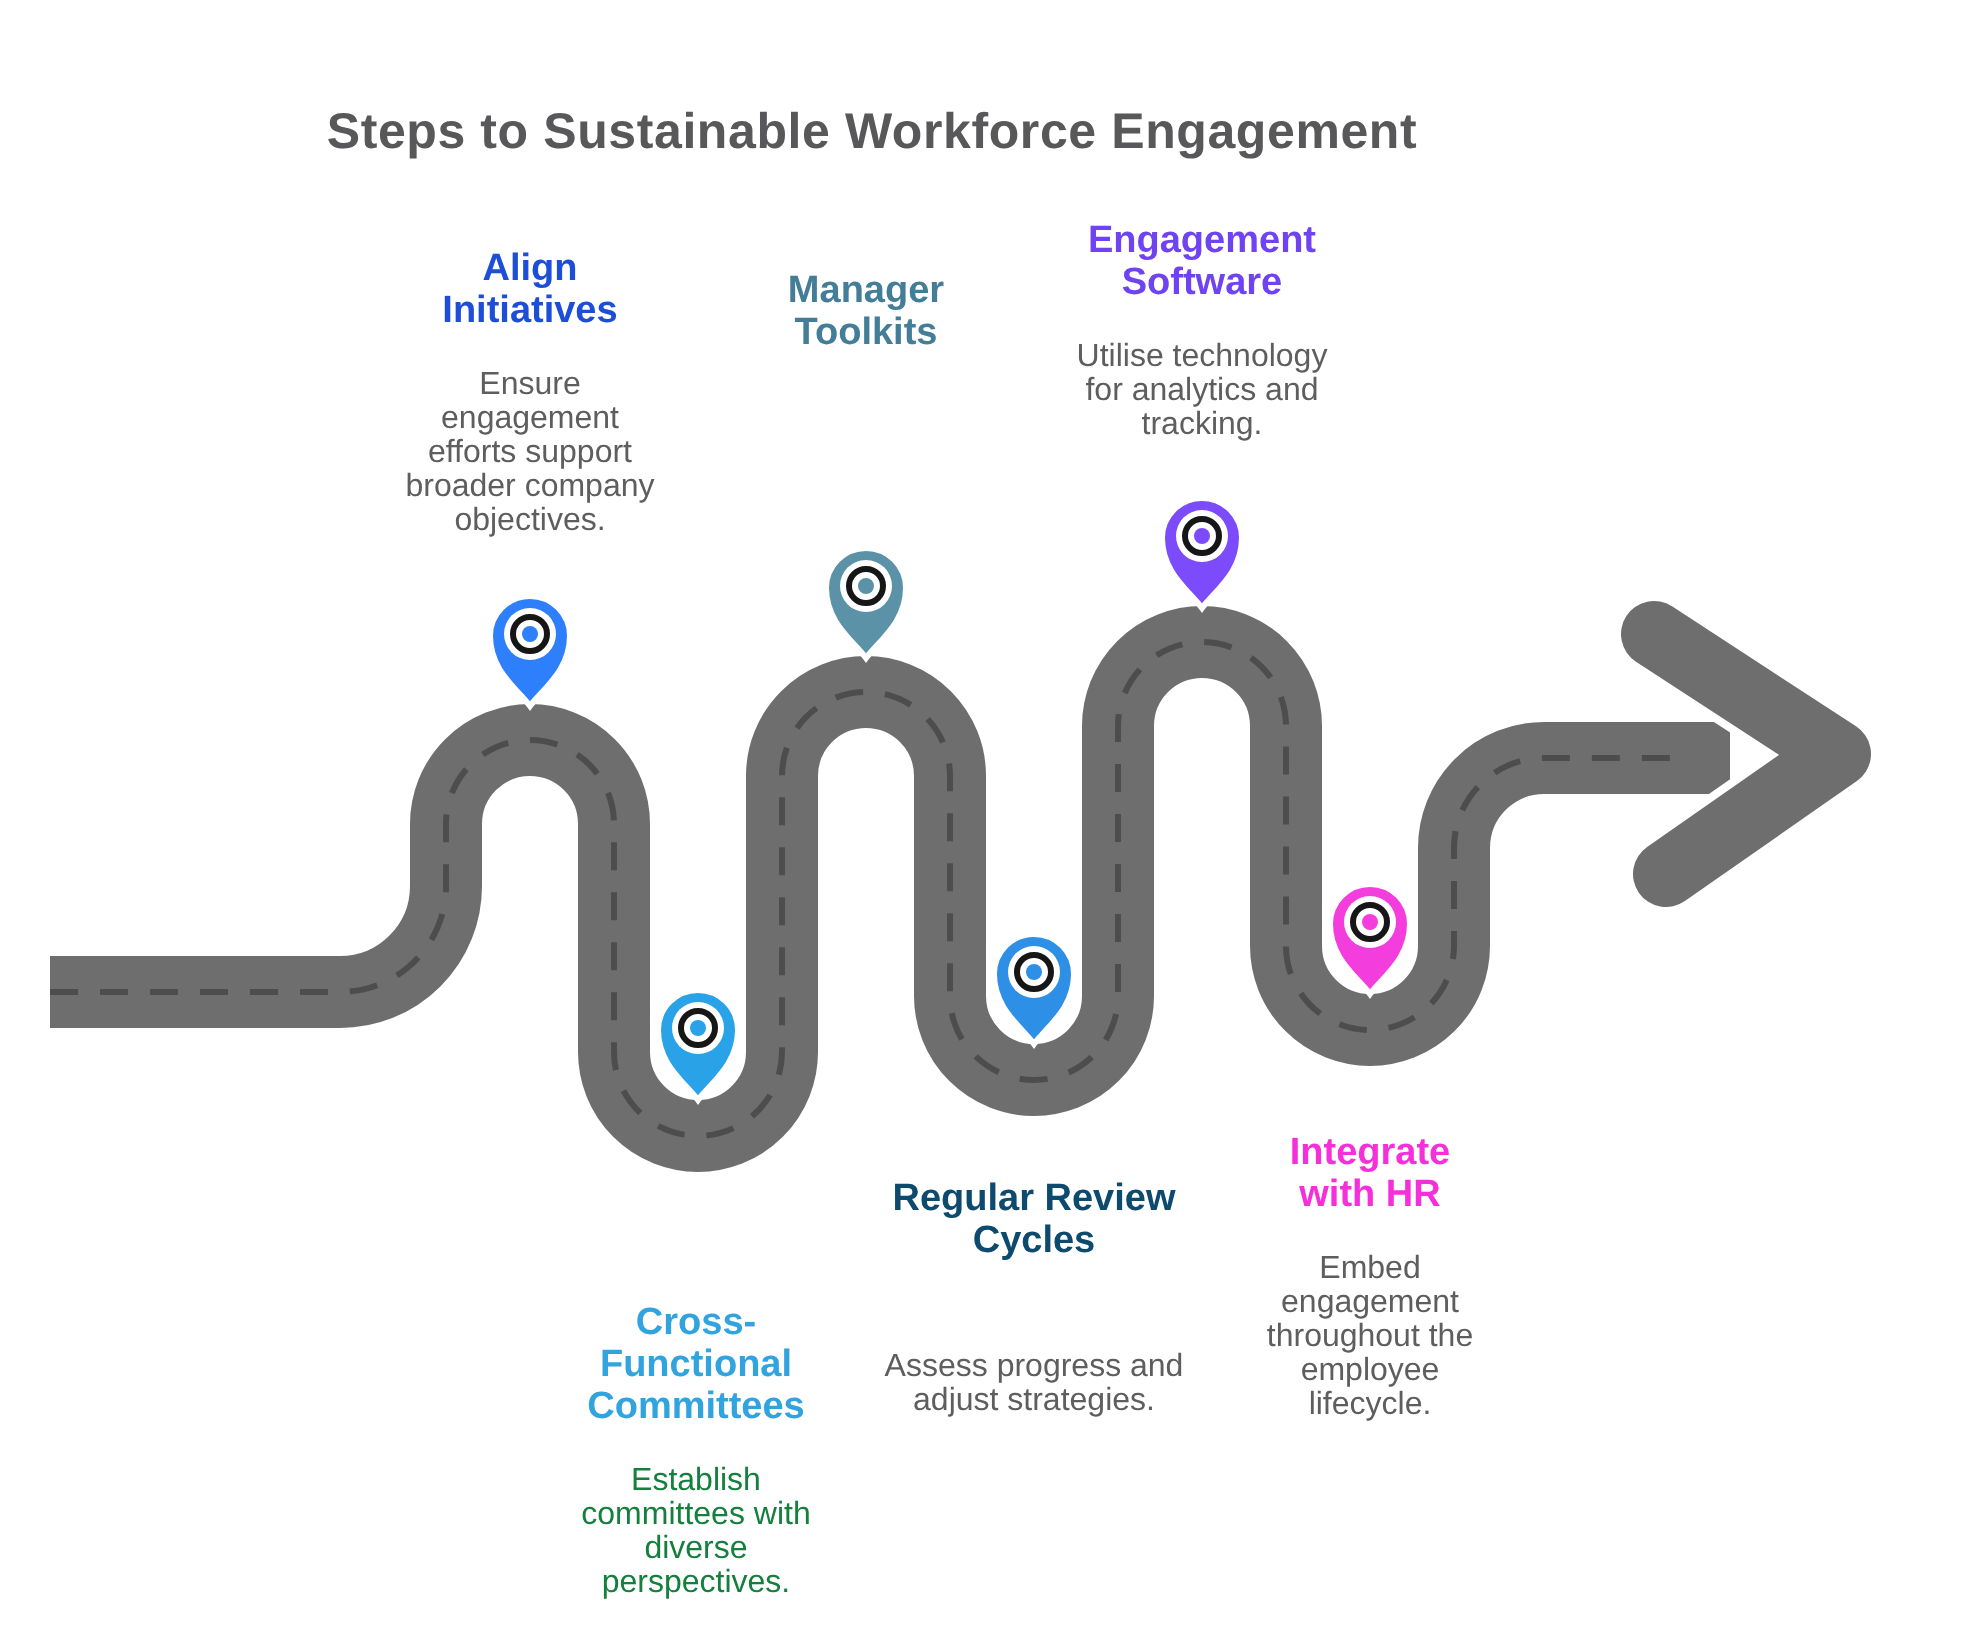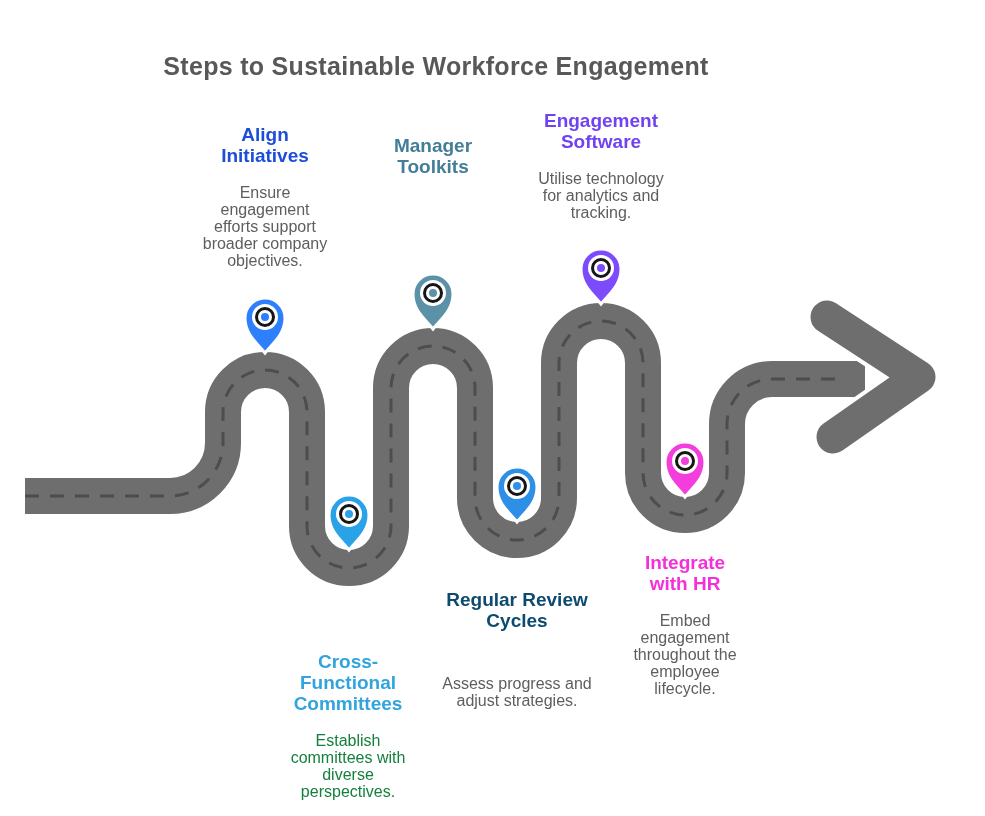--- a/index.html
+++ b/index.html
@@ -44,21 +44,21 @@
     margin-top: 18px;
     font-size: 16px;
     line-height: 17px;
     white-space: pre-line;
   }
   .s1 { left: 180px; top: 124px; width: 170px; }
   .s2 { left: 348px; top: 135px; width: 170px; }
   .s3 { left: 516px; top: 110px; width: 170px; }
   .s4 { left: 263px; top: 616px; width: 170px; }
   .s5 { left: 420px; top: 589px; width: 194px; }
-  .s6 { left: 600px; top: 552px; width: 170px; }
+  .s6 { left: 600px; top: 566px; width: 170px; }
 
   .road-casing { fill: none; stroke: #ffffff; stroke-width: 42; }
   .road-body   { fill: none; stroke: currentColor; stroke-width: 36; }
   .road-dash   { fill: none; stroke: currentColor; stroke-width: 3; stroke-dasharray: 14 11; }
   .arrow-casing { fill: none; stroke: #ffffff; stroke-width: 41; stroke-linecap: round; stroke-linejoin: round; }
   .arrow-body   { fill: none; stroke: currentColor; stroke-width: 33; stroke-linecap: round; stroke-linejoin: round; }
 </style>
 </head>
 <body>
 

